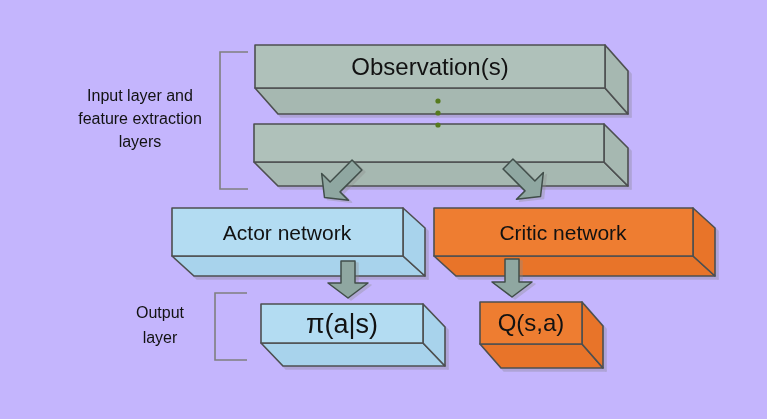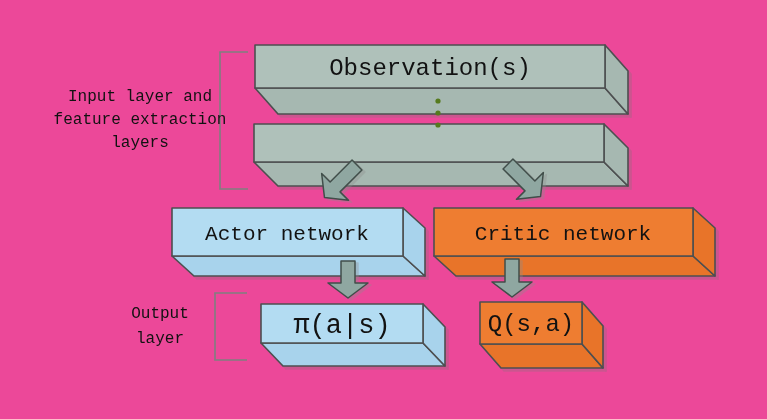--- a/index.html
+++ b/index.html
@@ -1,21 +1,21 @@
 <!DOCTYPE html>
 <html><head>
 <meta charset="utf-8">
 <style>
   html,body { margin:0; padding:0; background:#ffffff; }
   .stage {
     position:relative;
     width:767px; height:419px;
-    background:#ec4899;
+    background:#c4b5fd;
     overflow:hidden;
-    font-family:Liberation Mono, monospace;
+    font-family:Liberation Sans, sans-serif;
   }
   svg { display:block; }
   .slab   { filter: drop-shadow(3px 3px 0 rgba(120,120,120,0.28)); }
   .arrow  { filter: drop-shadow(3px 2px 0 rgba(140,140,140,0.35)); }
   .face   { stroke:#4d4f50; stroke-width:1.6; stroke-linejoin:round; }
   .arrow polygon, polygon.arrowshape { stroke:#414e4a; stroke-width:1.5; stroke-linejoin:round; }
   .bracket { fill:none; stroke:#7f7f7f; stroke-width:1.6; }
   .t { fill:#121212; text-anchor:middle; }
   .t-obs  { font-size:24px; }
   .t-net  { font-size:21px; }

